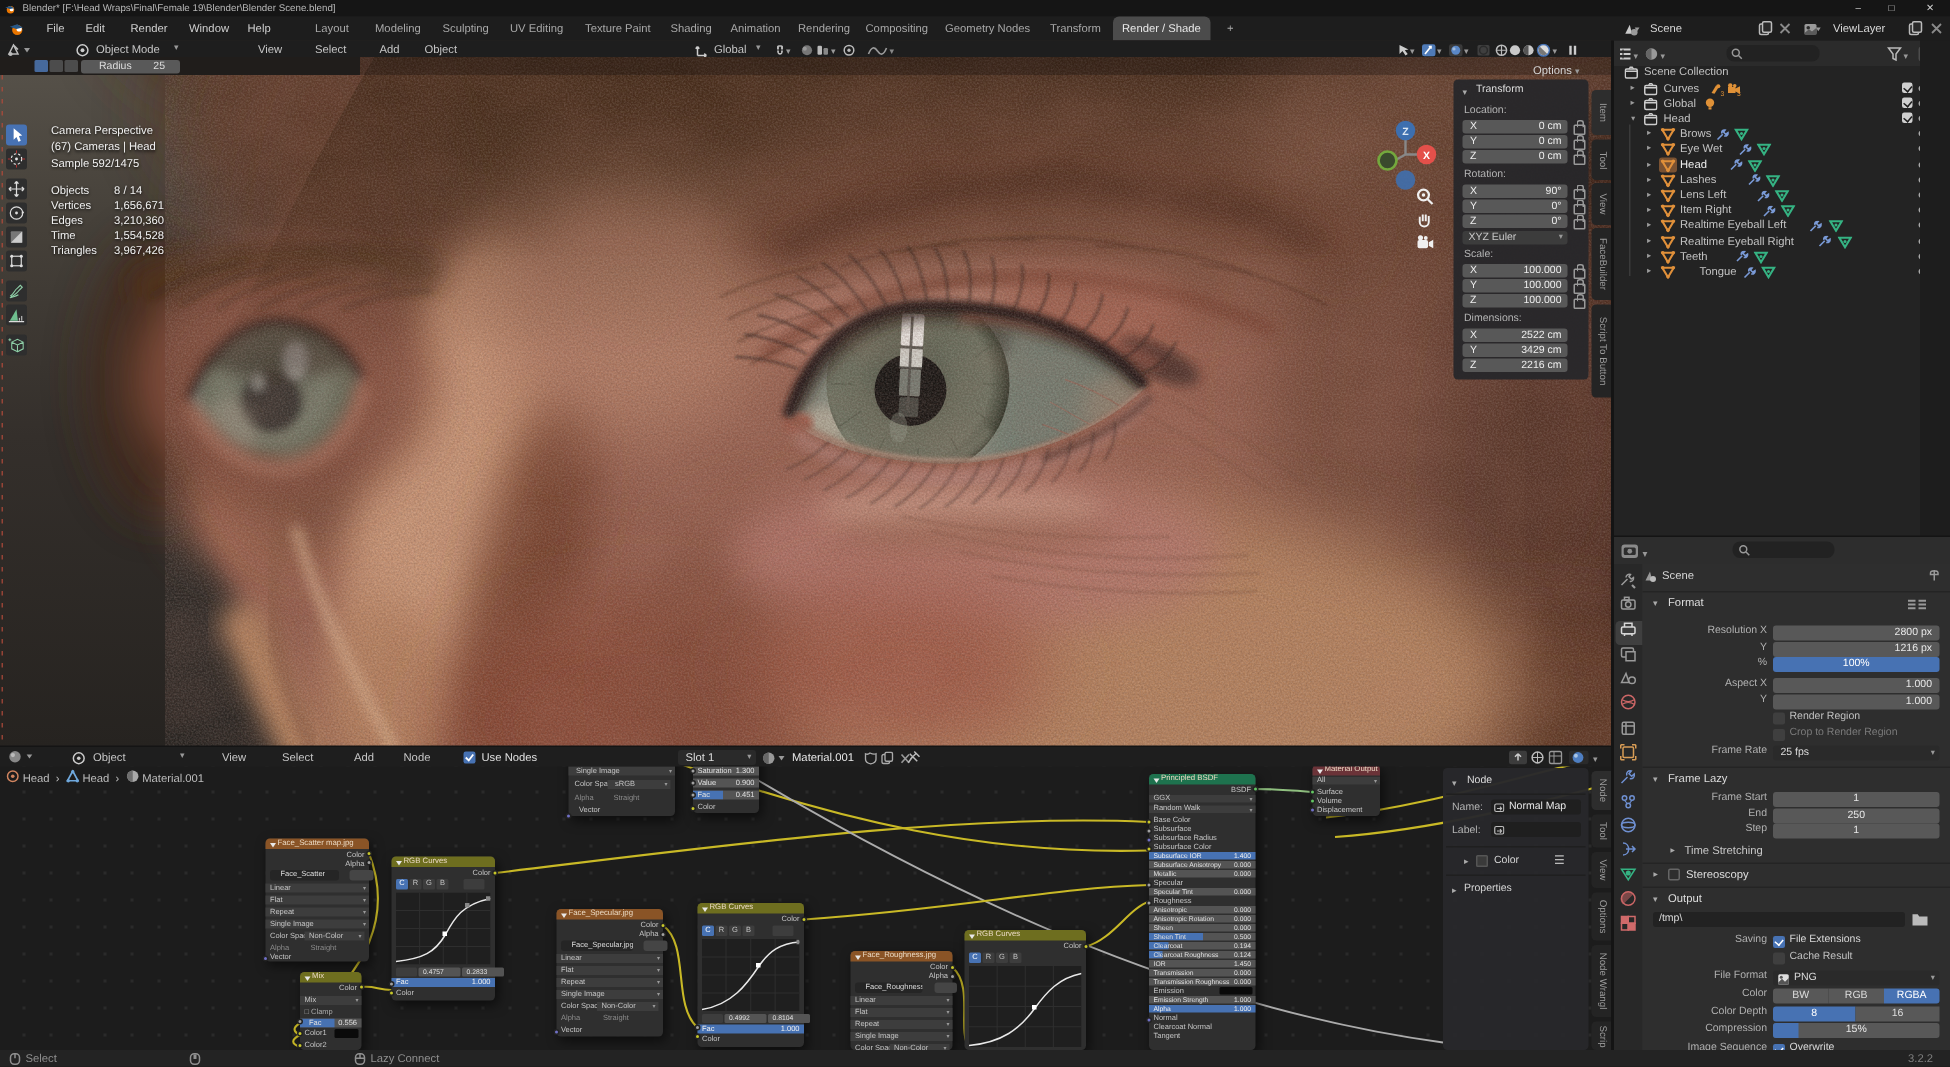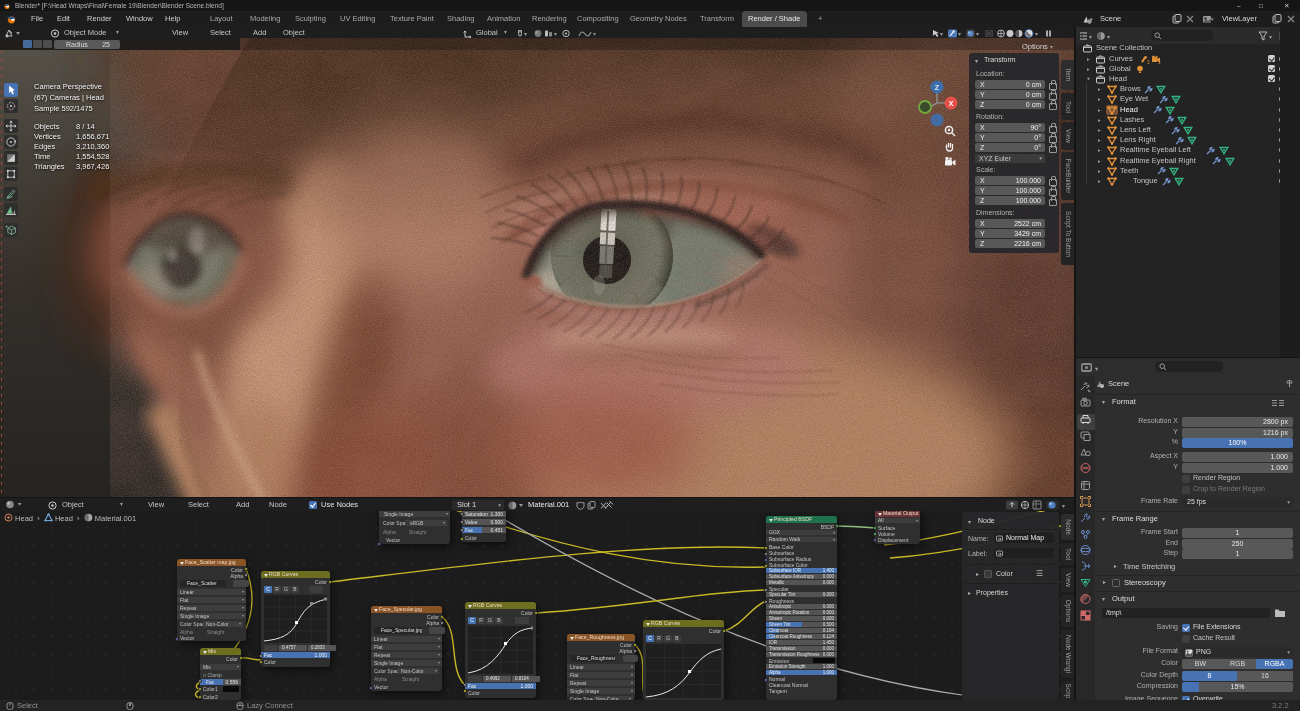--- a/index.html
+++ b/index.html
@@ -1116,21 +1116,21 @@
         <span class="ocam"></span>
       </div>
     <div class="orow" style="top:108.2px">
         <span class="oarr" style="left:23px">▸</span>
         <svg class="oic" style="left:32px" width="10" height="9" viewBox="0 0 10 9">
           <path d="M1.2 1.5 L8.8 1.5 L5 7.8 Z" fill="none" stroke="#e0903a" stroke-width="1.4"></path>
           <circle cx="1.5" cy="1.5" r="1.2" fill="#e0903a"></circle>
           <circle cx="8.5" cy="1.5" r="1.2" fill="#e0903a"></circle>
           <circle cx="5" cy="7.5" r="1.2" fill="#e0903a"></circle>
         </svg>
-        <span class="onm" style="left:45px">Lens Right</span>
+        <span class="onm" style="left:45px">Item Right</span>
         <svg class="oic" style="left:100px;top:1.5px" width="9" height="8" viewBox="0 0 9 8">
           <path d="M1 7 L4.5 3.5 M4 3 C3.5 1.5 4.5 0.5 6 0.7 L5 2 L6.5 3.5 L8 2.5 C8.2 4 7 5 5.5 4.6" stroke="#7a9ad6" stroke-width="1.1" fill="none"></path>
         </svg>
         <svg class="oic" style="left:112px" width="10" height="9" viewBox="0 0 10 9">
           <path d="M1.2 1.5 L8.8 1.5 L5 7.8 Z" fill="none" stroke="#35b383" stroke-width="1.4"></path>
           <circle cx="5" cy="4" r="1" fill="#35b383"></circle>
         </svg>
         <span class="oeye"></span>
         <span class="ocam"></span>
       </div>
@@ -1331,21 +1331,21 @@
         <span class="pv">1.000</span>
       </div>
     <div class="pchk" style="left:107px;top:117px"></div>
       <span class="txt" style="left:118px;top:116px;font-size:7px;color:#c0c0c0">Render Region</span>
     <div class="pchk" style="left:107px;top:127.5px"></div>
       <span class="txt" style="left:118px;top:126.5px;font-size:7px;color:#7a7a7a">Crop to Render Region</span>
     <div class="plbl" style="top:139px">Frame Rate</div>
       <div class="pdd" style="top:139px"><span style="margin-left:5px">25 fps</span><span class="pda">▾</span></div>
     <div class="psep" style="top:153px"></div>
     <span class="parr" style="left:27px;top:157px">▾</span>
-      <span class="ptitle" style="left:37px;top:156px">Frame Range</span>
+      <span class="ptitle" style="left:37px;top:156px">Frame Lazy</span>
     <div class="plbl" style="top:170px">Frame Start</div>
       <div class="pfld" style="top:170px">
         <span class="pvc">1</span>
       </div>
     <div class="plbl" style="top:180.5px">End</div>
       <div class="pfld" style="top:180.5px">
         <span class="pvc">250</span>
       </div>
     <div class="plbl" style="top:191px">Step</div>
       <div class="pfld" style="top:191px">

